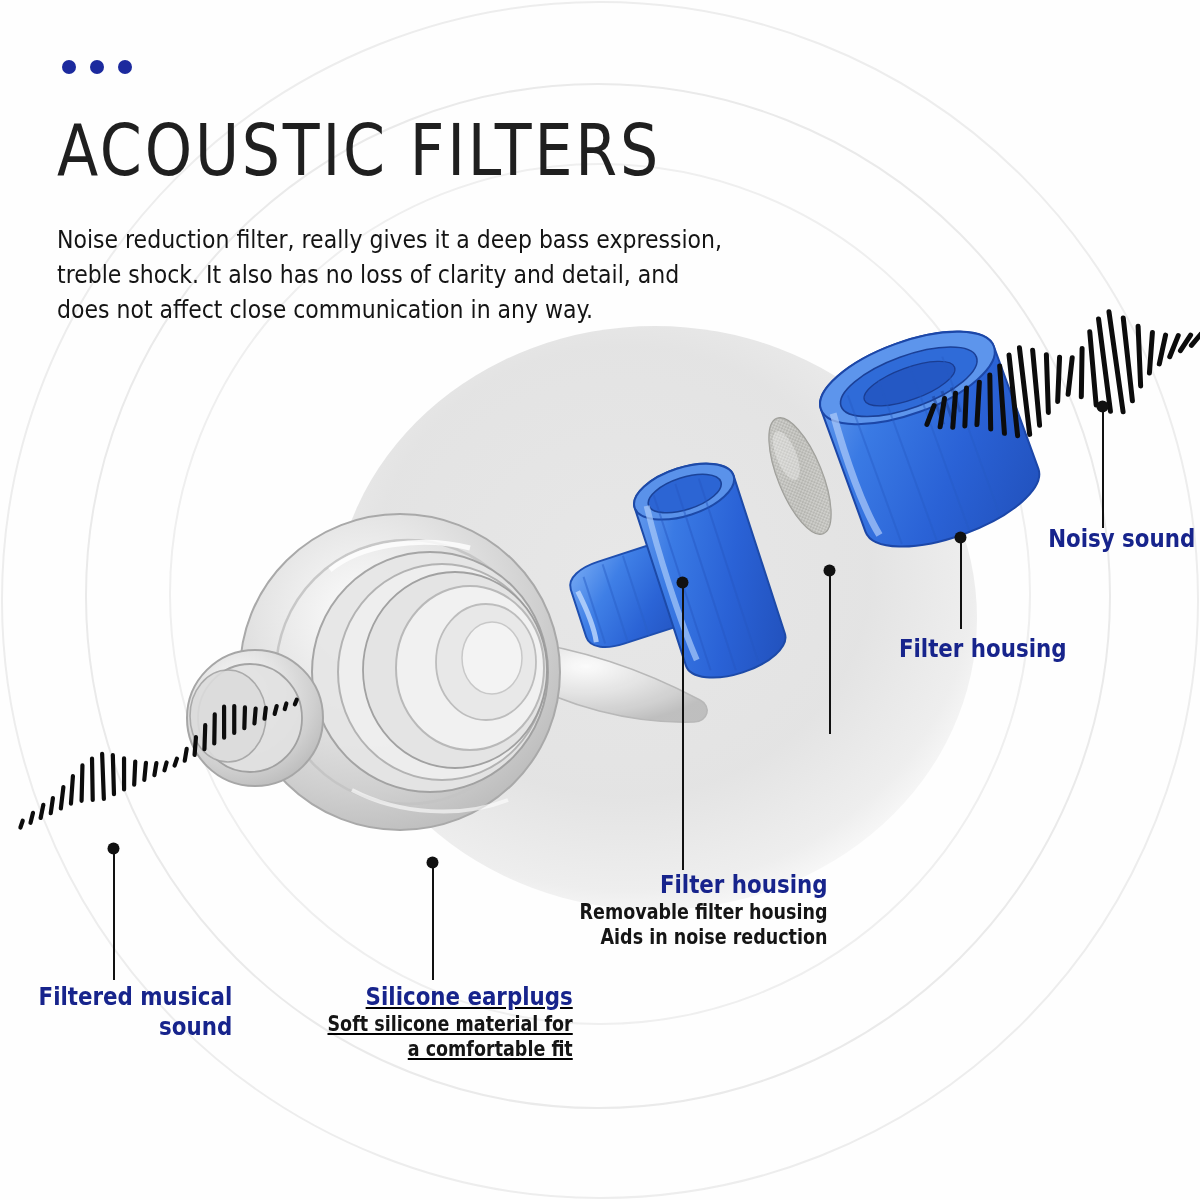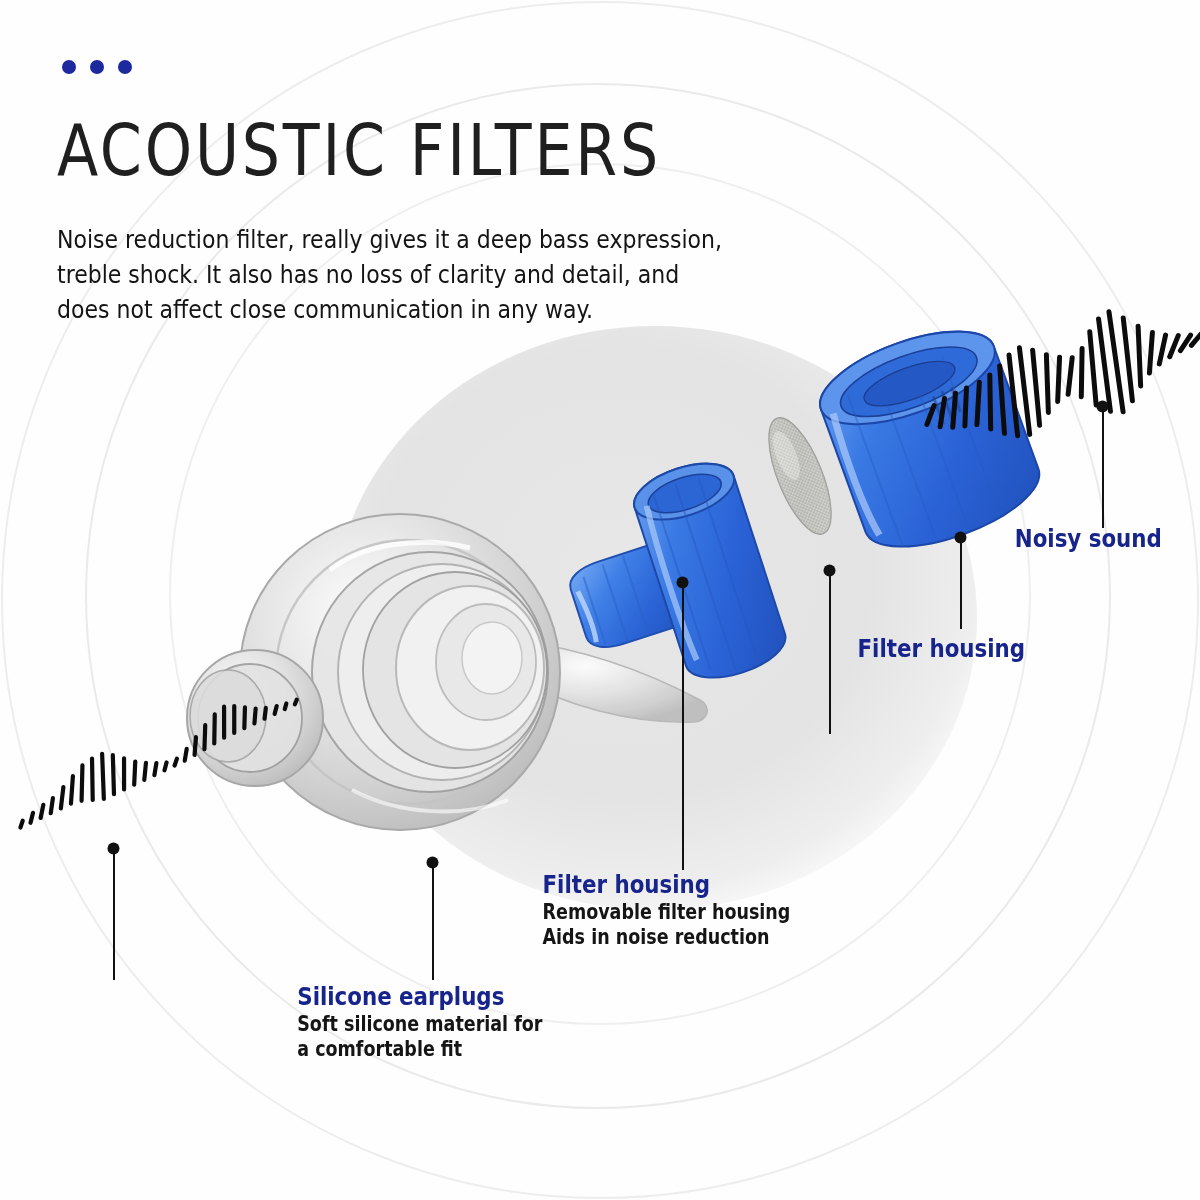--- a/index.html
+++ b/index.html
@@ -21,21 +21,21 @@
          font-family:"DejaVu Sans Condensed","Liberation Sans",sans-serif;
          transform:scaleX(0.93);transform-origin:left top;white-space:nowrap;}
 
   .subtitle{position:absolute;left:57px;top:222px;width:820px;
             font-size:25.5px;line-height:35px;color:#141414;font-weight:500;
             font-family:"DejaVu Sans Condensed","Liberation Sans",sans-serif;
             transform:scaleX(0.96);transform-origin:left top;}
   .subtitle div{white-space:nowrap;}
 
   
-  .callout{position:absolute;text-align:left;}
+  .callout{position:absolute;text-align:right;}
   .callout .lbl{color:#17248c;font-weight:bold;font-size:25px;line-height:30px;
                 font-family:"DejaVu Sans Condensed","Liberation Sans",sans-serif;
                 transform:scaleX(0.95);}
   .callout .desc{color:#151515;font-weight:bold;font-size:20.5px;line-height:25px;
                  font-family:"DejaVu Sans Condensed","Liberation Sans",sans-serif;
                  transform:scaleX(0.95);}
 
   .leader{position:absolute;}
   .leader .stem{position:absolute;left:3.5px;top:8px;width:2px;background:#111;}
   .leader .head{position:absolute;left:0;top:0;width:9px;height:9px;border-radius:50%;
@@ -280,20 +280,24 @@
     <div class="lbl">Filter housing</div>
   </div>
 
 
   <div class="callout" style="left:535px;top:870px;width:300px;">
     <div class="lbl">Filter housing</div>
     <div class="desc">Removable filter housing</div>
     <div class="desc">Aids in noise reduction</div>
   </div>
 
-  <div class="callout" style="left:290px;top:982px;width:290px;">
+  <div class="callout" style="left:290px;top:982px;width:290px;text-decoration:underline;">
     <div class="lbl">Silicone earplugs</div>
     <div class="desc">Soft silicone material for</div>
     <div class="desc">a comfortable fit</div>
   </div>
 
+  <div class="callout" style="left:8px;top:982px;width:230px;">
+    <div class="lbl">Filtered musical</div>
+    <div class="lbl">sound</div>
+  </div>
 
 </div>
 
 </body></html>

